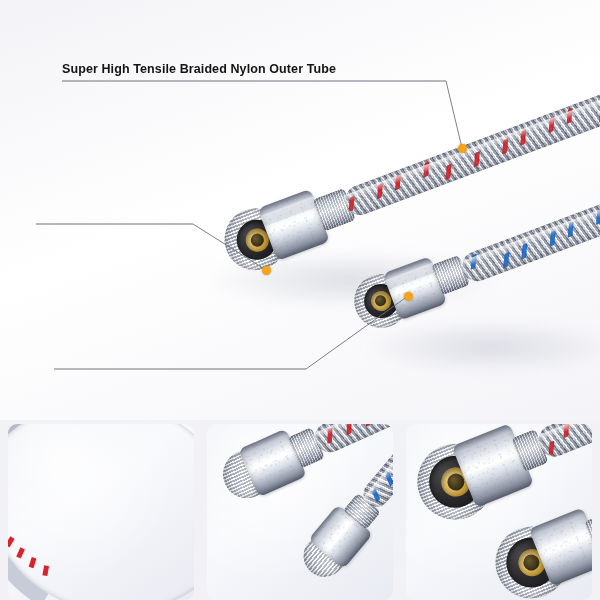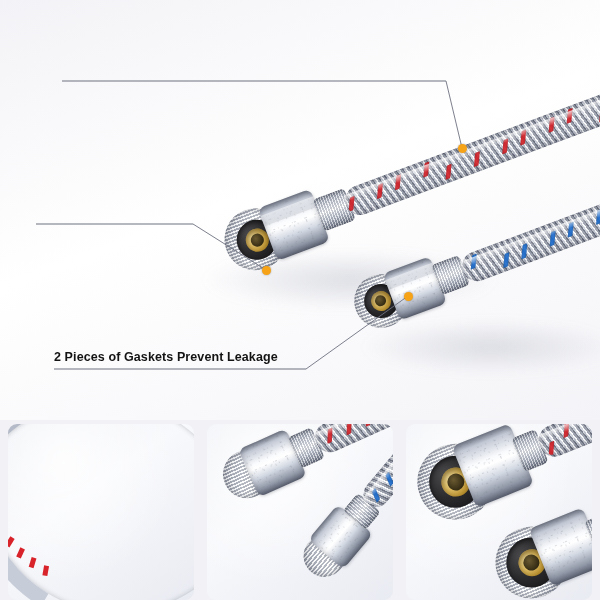--- a/index.html
+++ b/index.html
@@ -189,21 +189,21 @@
       <g id="leaders" stroke="#6e7280" stroke-width="1" fill="none">
           <line x1="62" y1="81" x2="446" y2="81" stroke="#6e7280" stroke-width="1.1"></line>
           <line x1="446" y1="81" x2="462" y2="148" stroke="#6e7280" stroke-width="0.9"></line>
           <line x1="36" y1="224" x2="193" y2="224" stroke="#6e7280" stroke-width="1.1"></line>
           <line x1="193" y1="224" x2="266" y2="270" stroke="#6e7280" stroke-width="0.9"></line>
           <line x1="54" y1="369" x2="306" y2="369" stroke="#6e7280" stroke-width="1.1"></line>
           <line x1="306" y1="369" x2="408" y2="296" stroke="#6e7280" stroke-width="0.9"></line>
         </g>
     </svg>
 
-    <div class="callout-text" style="left:54px;top:350px;">2 Pieces of Gaskets Prevent Leakage</div>
+    <div class="callout-text" style="left:62px;top:62px;">Super High Tensile Braided Nylon Outer Tube</div>
 
     <div class="dot" style="left:458px;top:144px;"></div>
     <div class="dot" style="left:262px;top:266px;"></div>
     <div class="dot" style="left:404px;top:292px;"></div>
   </div>
 
   <div class="strip">
 
     <div class="panel" style="left:8px;width:186px;">
       <div class="inner-glow"></div>

